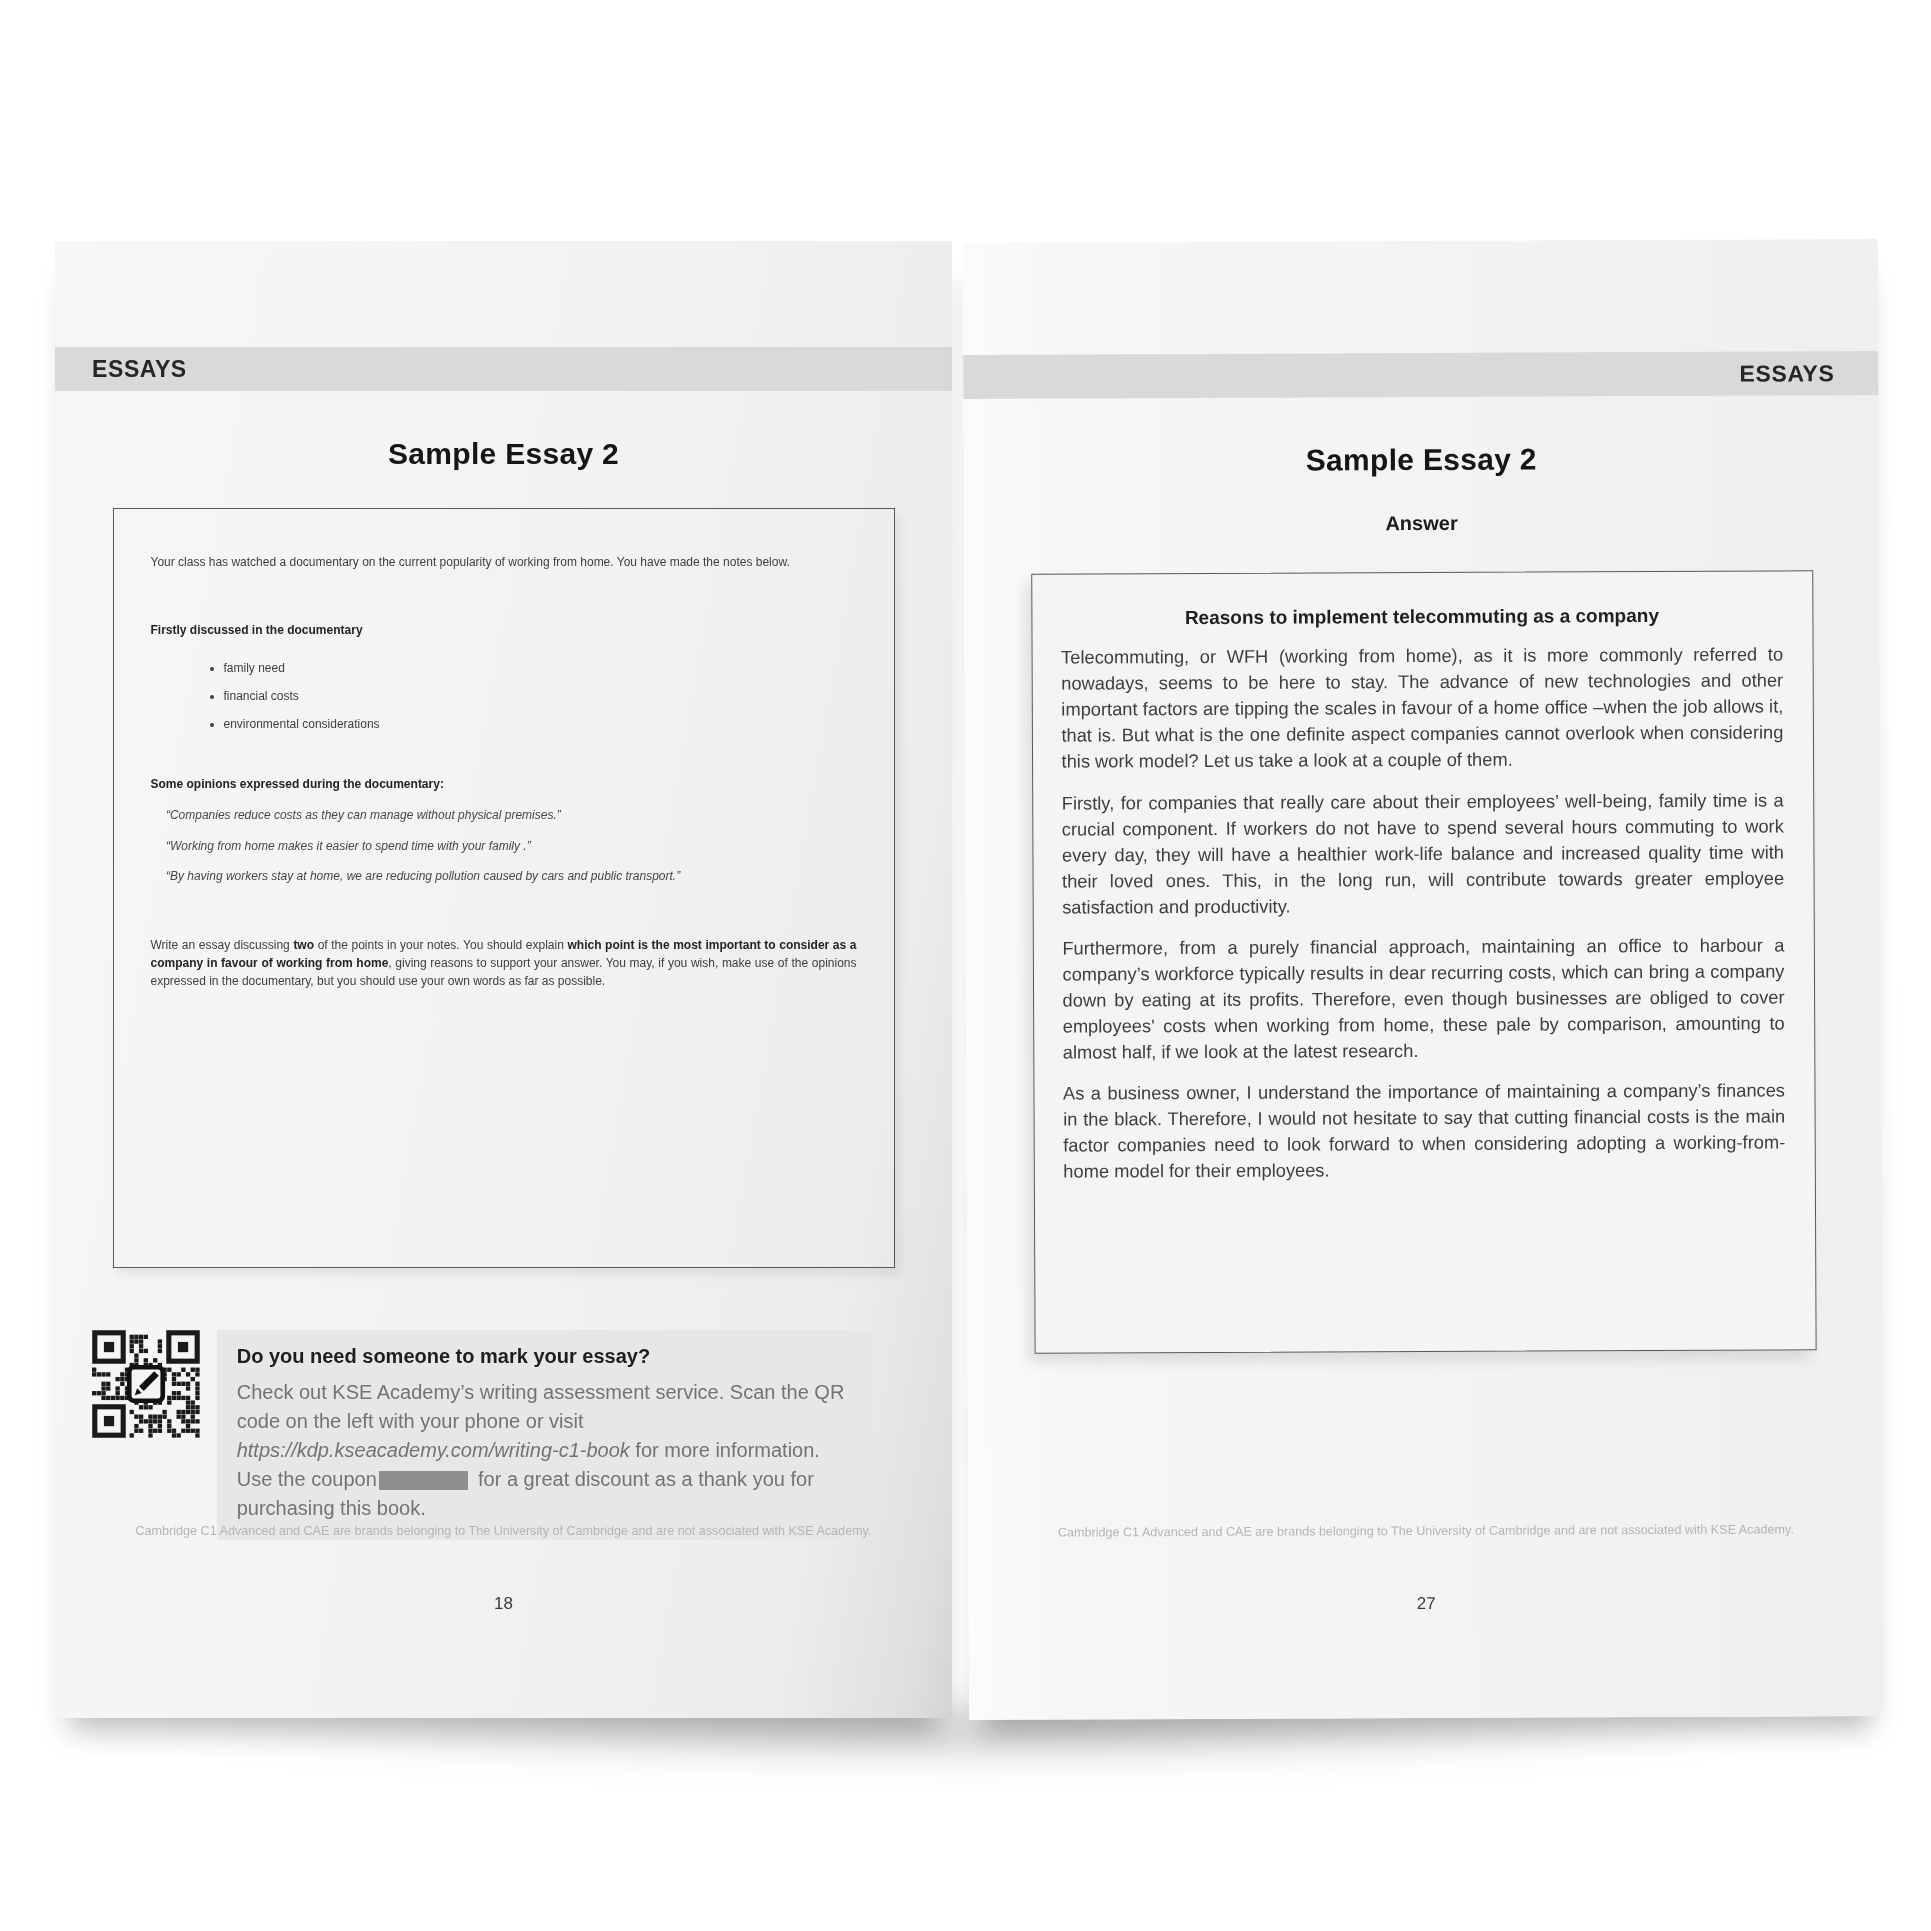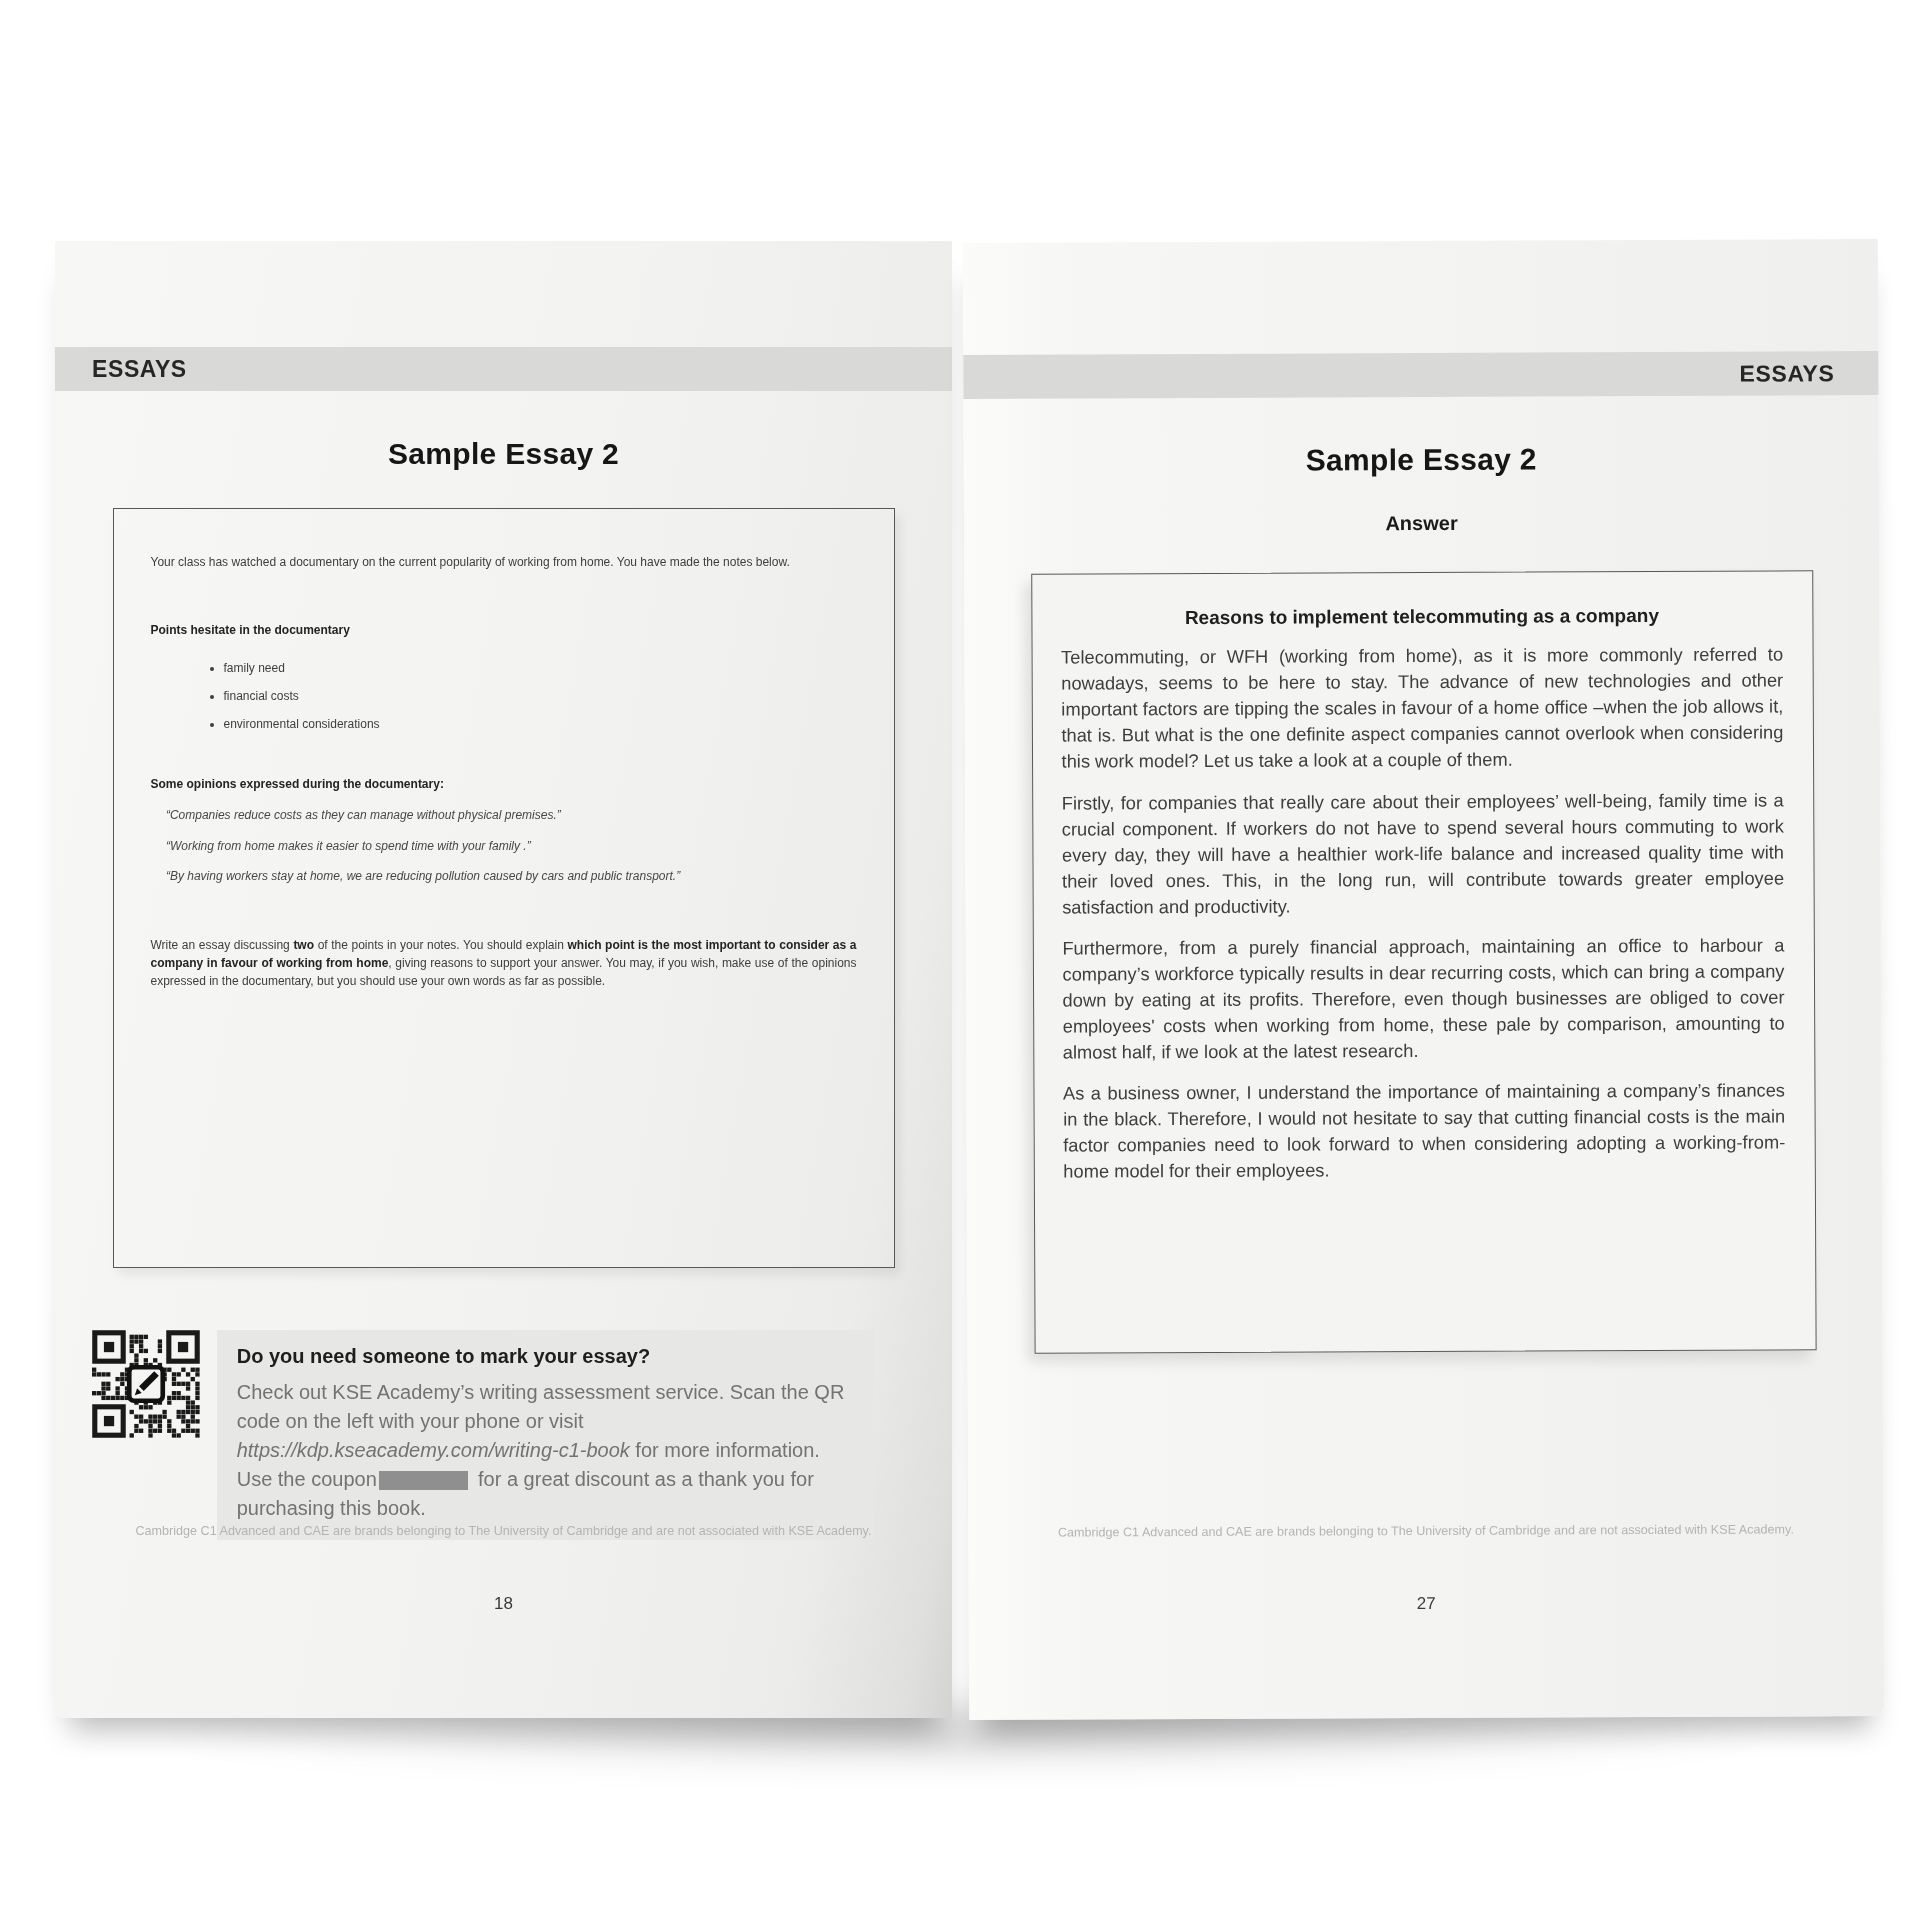--- a/index.html
+++ b/index.html
@@ -83,21 +83,21 @@
   <div class="page left">
     <div class="band">
       <span class="band-label">ESSAYS</span>
     </div>
 
     <h1 class="title">Sample Essay 2</h1>
 
     <div class="box instructions-box">
       <p class="intro">Your class has watched a documentary on the current popularity of working from home. You have made the notes below.</p>
 
-      <p class="points-heading">Points hesitate in the documentary</p>
+      <p class="points-heading">Firstly discussed in the documentary</p>
       <ul class="points">
         <li>family need</li>
         <li>financial costs</li>
         <li>environmental considerations</li>
       </ul>
 
       <p class="opinions-heading">Some opinions expressed during the documentary:</p>
       <p class="quote">“Companies reduce costs as they can manage without physical premises.”</p>
       <p class="quote">“Working from home makes it easier to spend time with your family .”</p>
       <p class="quote">“By having workers stay at home, we are reducing pollution caused by cars and public transport.”</p>

